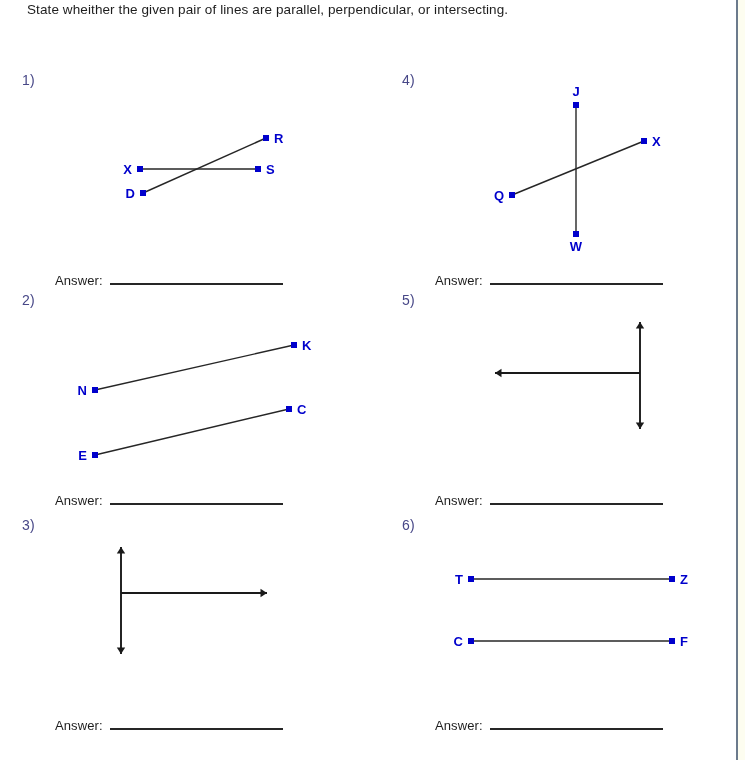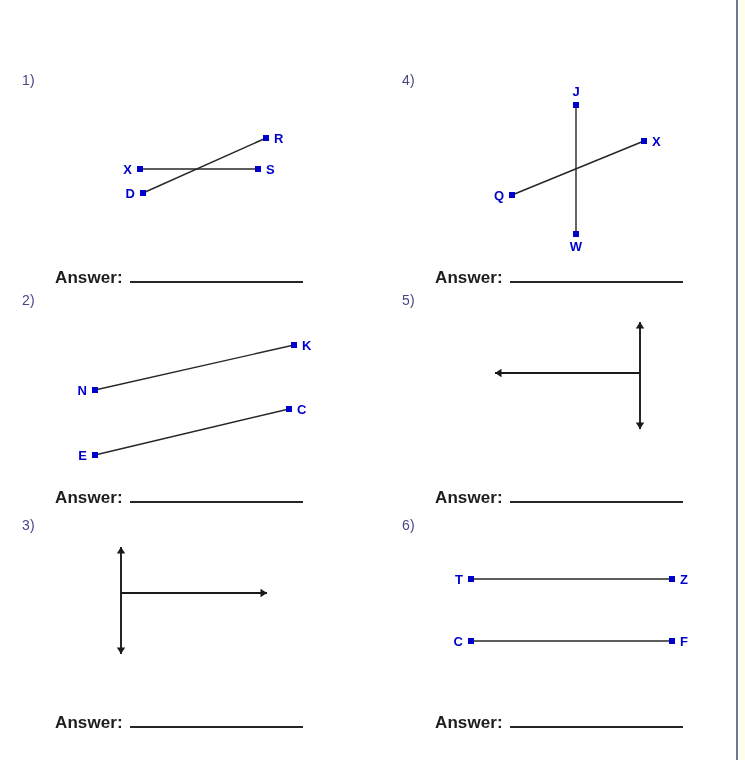--- a/index.html
+++ b/index.html
@@ -76,24 +76,23 @@
   }
   .answer-row {
     position: absolute;
     left: 55px;
     bottom: 6px;
     display: flex;
     align-items: baseline;
     gap: 7px;
   }
   .answer-label {
-    font-size: 17px;
+    font-size: 13px;
     color: #1d1d1d;
     letter-spacing: 0.1px;
-    font-weight: bold;
   }
   .answer-blank {
     display: inline-block;
     width: 173px;
     border-bottom: 2px solid #262626;
     height: 13px;
   }
   
   .seg {
     stroke: #262626;
@@ -116,20 +115,21 @@
   }
   .arrow-head {
     fill: #1a1a1a;
   }
 </style>
 </head>
 <body>
 
 <div id="sheet">
 
+  <div id="title">State wheither the given pair of lines are parallel, perpendicular, or intersecting.</div>
 
   <div id="problems-container">
       <div class="problem" style="left: 0px; top: 72px;">
         <div class="prob-num">1)</div>
         <div class="figure">
           <svg width="360" height="185" viewBox="0 0 360 185">
             <line x1="140" y1="97" x2="258" y2="97" class="seg"></line>
             <line x1="143" y1="121" x2="266" y2="66" class="seg"></line>
             <rect x="137" y="94" width="6" height="6" class="pt"></rect>
             <text x="132" y="102" text-anchor="end" class="pt-label">X</text>

